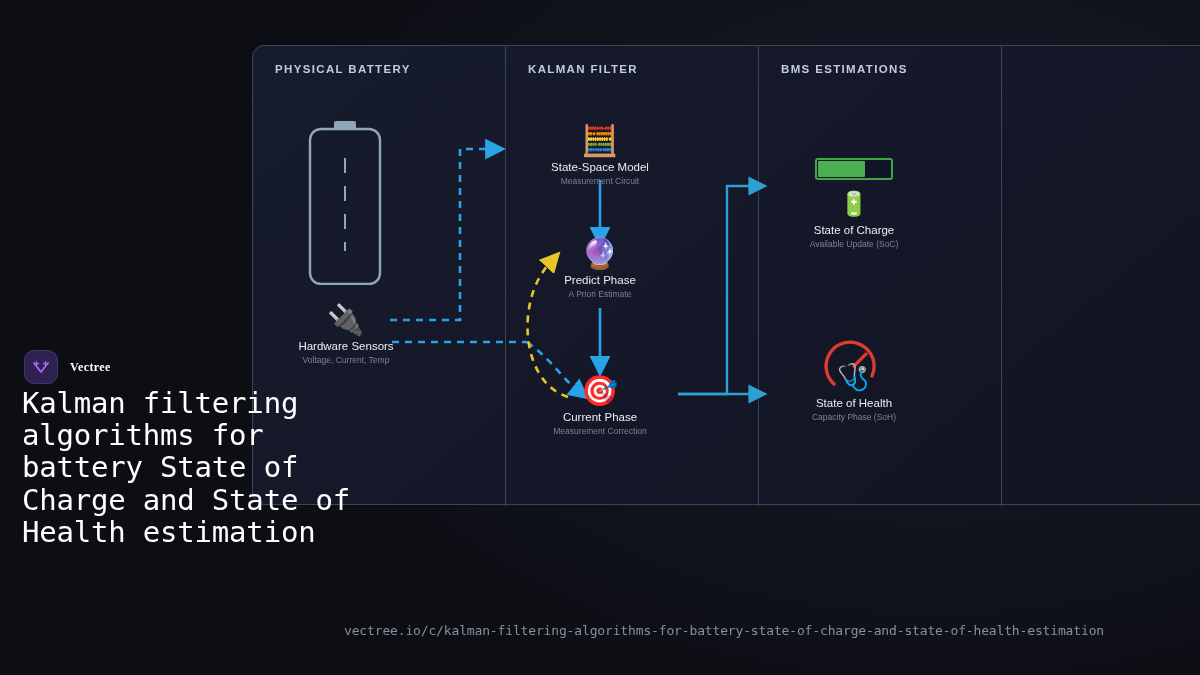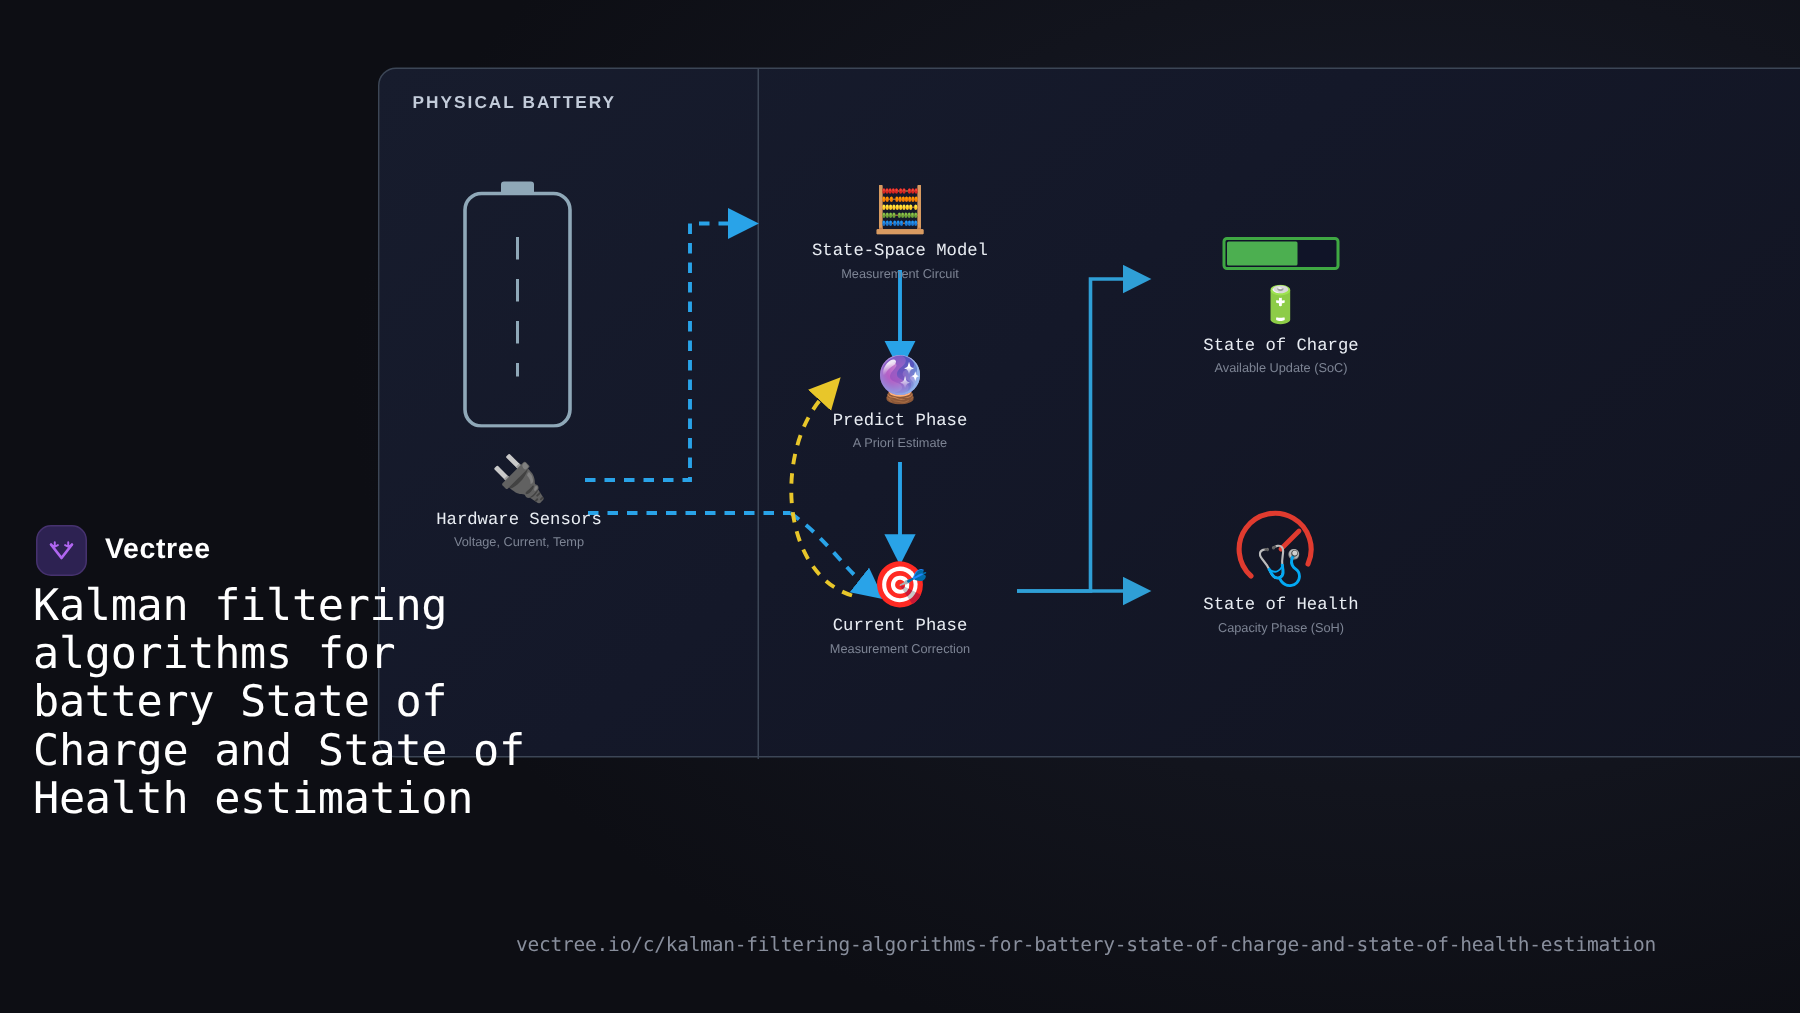--- a/index.html
+++ b/index.html
@@ -66,21 +66,20 @@
     font-size: 30px;
     line-height: 34px;
     display: block;
     height: 34px;
   }
   .node .node-label {
     font-size: 11.5px;
     color: #e8ecf2;
     margin-top: 3px;
     white-space: nowrap;
-    font-family: Liberation Mono, monospace;
   }
   .node .node-sub {
     font-size: 8.5px;
     color: #7d8494;
     margin-top: 3px;
     white-space: nowrap;
   }
 
   
   #battery-icon {
@@ -127,22 +126,22 @@
   #brand-mark {
     width: 34px; height: 34px;
     border-radius: 10px;
     background: #2d2252;
     border: 1px solid #46326f;
     display: flex;
     align-items: center;
     justify-content: center;
   }
   #brand-name {
-    font-family: Liberation Sans, sans-serif;
-    font-size: 19px;
+    font-family: Liberation Serif, serif;
+    font-size: 12px;
     font-weight: bold;
     color: #ffffff;
     letter-spacing: 0.4px;
   }
 
   #headline {
     position: absolute;
     left: 22px;
     top: 387px;
     width: 330px;
@@ -169,21 +168,27 @@
 <body>
 
 <div id="stage">
 
   <div id="diagram-container">
 
     <div class="panel p1">
       <div class="panel-title">PHYSICAL BATTERY</div>
     </div>
 
-
+    <div class="panel p2">
+      <div class="panel-title">KALMAN FILTER</div>
+    </div>
+
+    <div class="panel p3">
+      <div class="panel-title">BMS ESTIMATIONS</div>
+    </div>
   </div>
 
   <div id="battery-icon">
     <svg width="80" height="165" viewBox="0 0 80 165">
       <rect x="29" y="1" width="22" height="9" rx="2" fill="#8fa8b8"></rect>
       <rect x="5" y="9" width="70" height="155" rx="11" ry="11" fill="none" stroke="#8fa8b8" stroke-width="2.4"></rect>
       <line x1="40" y1="38" x2="40" y2="131" stroke="#8fa8b8" stroke-width="2" stroke-dasharray="15 13"></line>
     </svg>
   </div>
 

